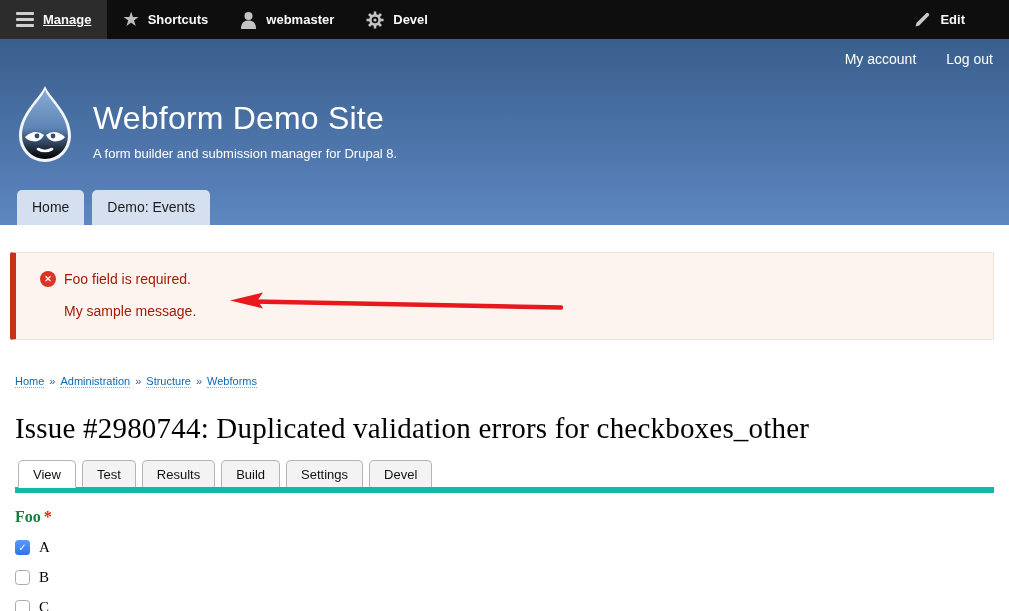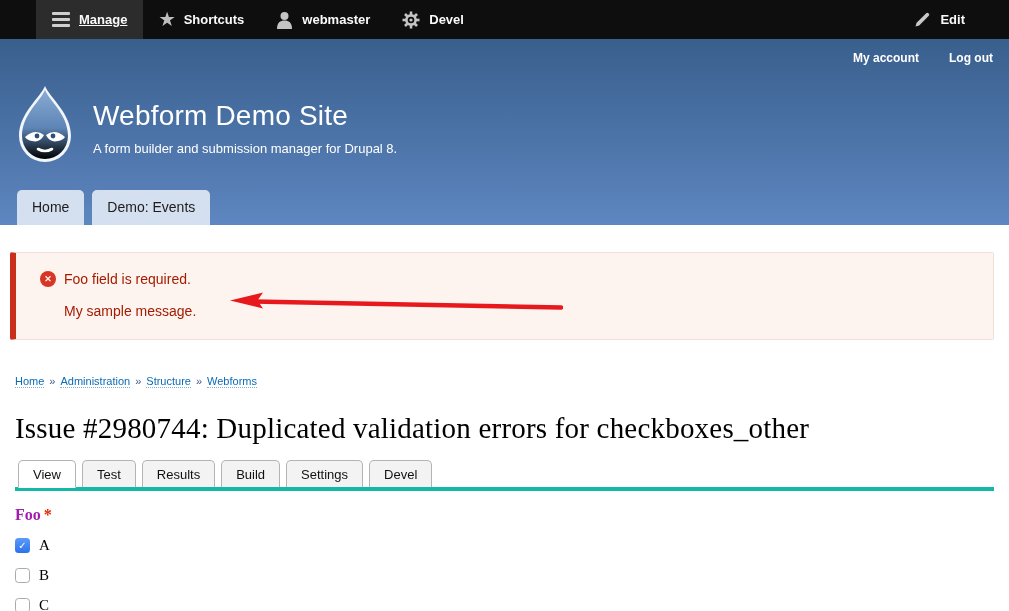--- a/index.html
+++ b/index.html
@@ -3,41 +3,41 @@
 <meta charset="utf-8">
 <style>
   * { margin:0; padding:0; box-sizing:border-box; }
   html,body { width:1009px; height:611px; overflow:hidden; background:#fff;
               font-family:"Liberation Sans", sans-serif; }
   body { position:relative; }
 
   
   .toolbar { height:39px; background:#0e0e0e; display:flex; align-items:stretch;
              justify-content:space-between; color:#fff; }
-  .toolbar-left { display:flex;padding-left:36px; }
+  .toolbar-left { display:flex; }
   .toolbar-item { display:flex; align-items:center; gap:9px; padding:0 16px;
                   font-size:13px; font-weight:bold; color:#fafafa; cursor:pointer; }
   .toolbar-item.active { background:#2c2c2c; }
   .toolbar-item.active .tb-label { text-decoration:underline; }
   .toolbar-right { display:flex; align-items:center; padding-right:28px; }
   .hamburger { display:inline-flex; flex-direction:column; gap:3px; }
   .hamburger i { width:18px; height:3px; background:#cfcfcf; border-radius:1px; }
   .tb-star { color:#bdbdbd; font-size:17px; line-height:1; }
   .tb-svg { display:block; }
 
   
   .site-header { position:relative; height:186px;
                  background:linear-gradient(#395f8d,#5e86c0); }
   .account-menu { position:absolute; top:12px; right:16px; display:flex; gap:30px; }
-  .account-menu a { color:#fff; font-size:12px; font-weight:bold;
+  .account-menu a { color:#fff; font-size:14px; font-weight:normal;
                     text-decoration:none; cursor:pointer; }
   .branding { display:flex; align-items:flex-start; padding:47px 0 0 13px; }
   .logo-svg { display:block; }
   .brand-text { margin:14px 0 0 16px; color:#fff; }
-  .site-name { font-size:28px; letter-spacing:.2px; }
+  .site-name { font-size:32px; letter-spacing:.2px; }
   .site-slogan { margin-top:9px; font-size:13px; }
   .main-tabs { position:absolute; bottom:0; left:17px; display:flex; gap:8px; }
   .main-tab { background:#d4dfef; color:#1c1c1c; font-size:14px; padding:9px 15px 10px;
               border-radius:5px 5px 0 0; cursor:pointer; }
 
   
   .content { padding:0 15px; }
 
   .messages { margin-top:27px; margin-left:-5px; background:#fdf4f0;
               border:1px solid #f0ded7; border-left:6px solid #c9301c;
@@ -53,29 +53,29 @@
 
   .breadcrumb { margin-top:35px; font-size:11px; color:#41546e; }
   .breadcrumb a { color:#0b6bb3; text-decoration:none; border-bottom:1px dotted #7fb0d4;
                   cursor:pointer; }
   .breadcrumb .sep { margin:0 5px; color:#3f5a80; }
 
   h1.page-title { margin-top:25px; font-family:"Liberation Serif", serif;
                   font-weight:400; font-size:29px; color:#000; letter-spacing:.2px; }
 
   .tabs-row { margin-top:15px; padding-left:3px; display:flex; gap:6px;
-              border-bottom:4px solid #14b8a6; }
+              border-bottom:6px solid #14b8a6; }
   .tab { background:#f3f3f3; border:1px solid #b4b4b4; border-bottom:none;
          border-radius:5px 5px 0 0; padding:6px 14px 5px; font-size:13px;
          color:#111; cursor:pointer; margin-bottom:0; }
   .tab.active { background:#fff; position:relative; margin-bottom:-1px;
                 border-bottom:1px solid #fff; }
 
   .form-area { margin-top:15px; font-family:"Liberation Serif", serif; }
-  .field-label { font-size:16px; font-weight:bold; color:#a21caf; }
+  .field-label { font-size:16px; font-weight:bold; color:#15803d; }
   .req { color:#e62600; margin-left:3px; font-weight:bold; }
   .option-row { display:flex; align-items:center; gap:9px; margin-top:13px;
                 font-size:15px; color:#000; cursor:pointer; }
   .checkbox { width:15px; height:15px; border:1px solid #aaa; border-radius:3.5px;
               background:#fff; display:inline-flex; align-items:center;
               justify-content:center; }
   .checkbox.checked { border:none; background:linear-gradient(#5a9bf8,#2d72ee);
                       color:#fff; font-size:10px; font-weight:bold;
                       font-family:"DejaVu Sans", sans-serif; }
   .checkbox.checked::after { content:"✓"; }

